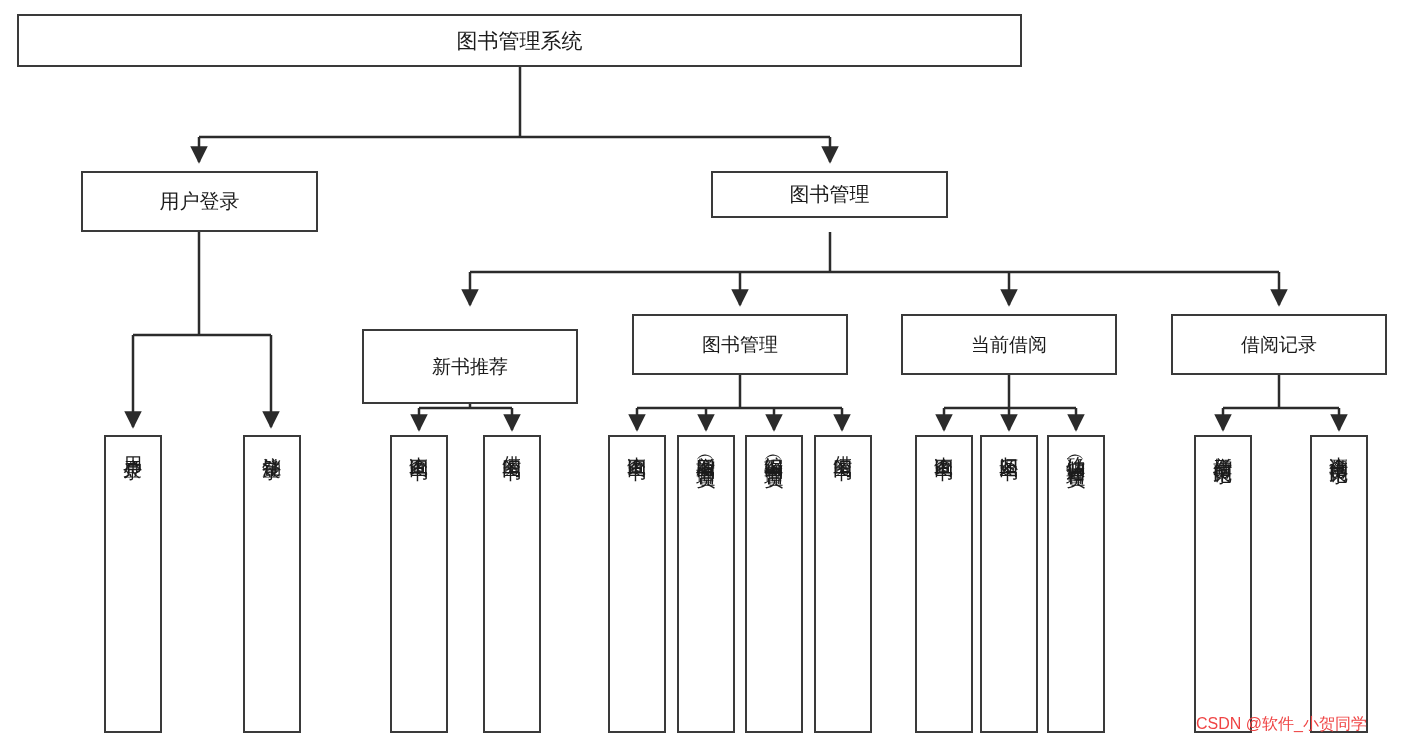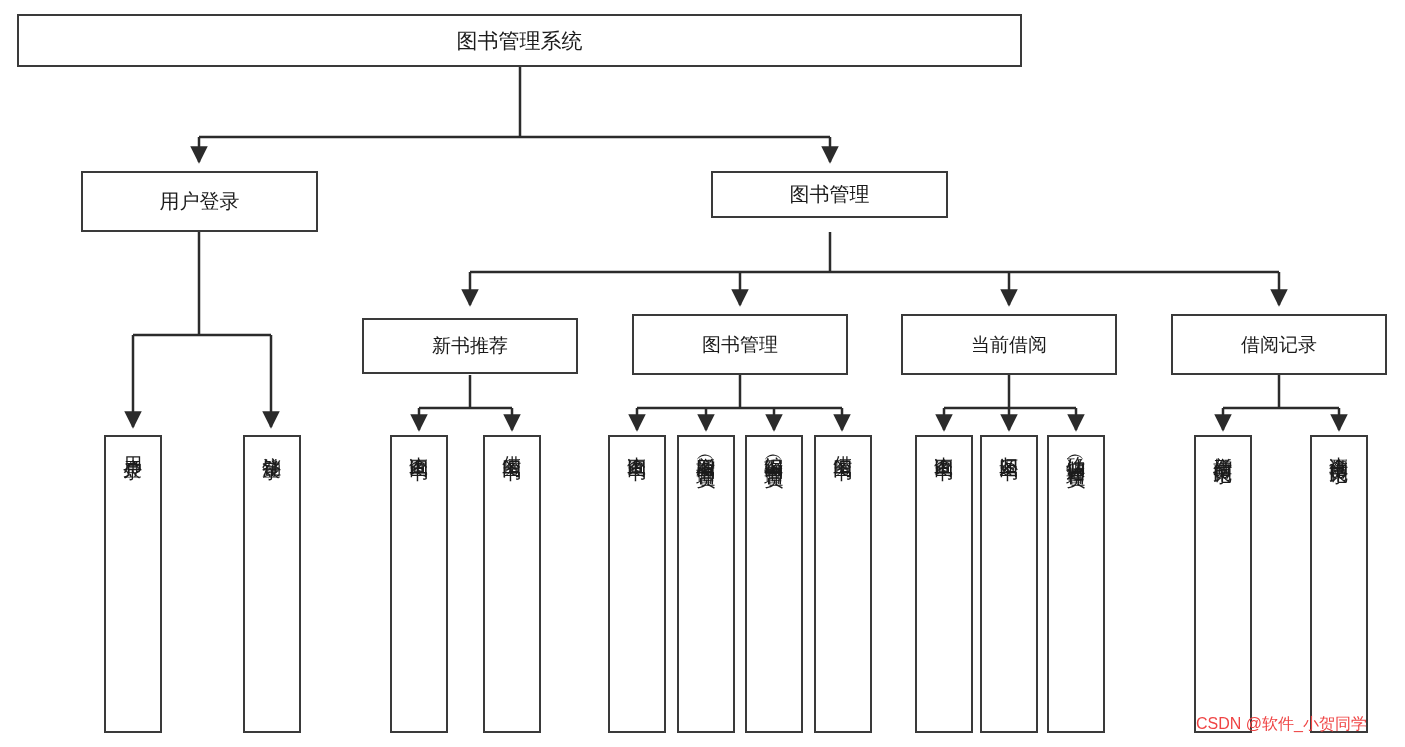--- a/index.html
+++ b/index.html
@@ -105,21 +105,21 @@
     <span>图书管理系统</span>
   </div>
 
   <div class="node lvl1" style="left:81px;top:171px;width:237px;height:61px;">
     <span>用户登录</span>
   </div>
   <div class="node lvl1" style="left:711px;top:171px;width:237px;height:47px;">
     <span>图书管理</span>
   </div>
 
-  <div class="node lvl2" style="left:362px;top:318px;width:216px;height:56px;">
+  <div class="node lvl2" style="left:362px;top:329px;width:216px;height:75px;">
     <span>新书推荐</span>
   </div>
   <div class="node lvl2" style="left:632px;top:314px;width:216px;height:61px;">
     <span>图书管理</span>
   </div>
   <div class="node lvl2" style="left:901px;top:314px;width:216px;height:61px;">
     <span>当前借阅</span>
   </div>
   <div class="node lvl2" style="left:1171px;top:314px;width:216px;height:61px;">
     <span>借阅记录</span>

